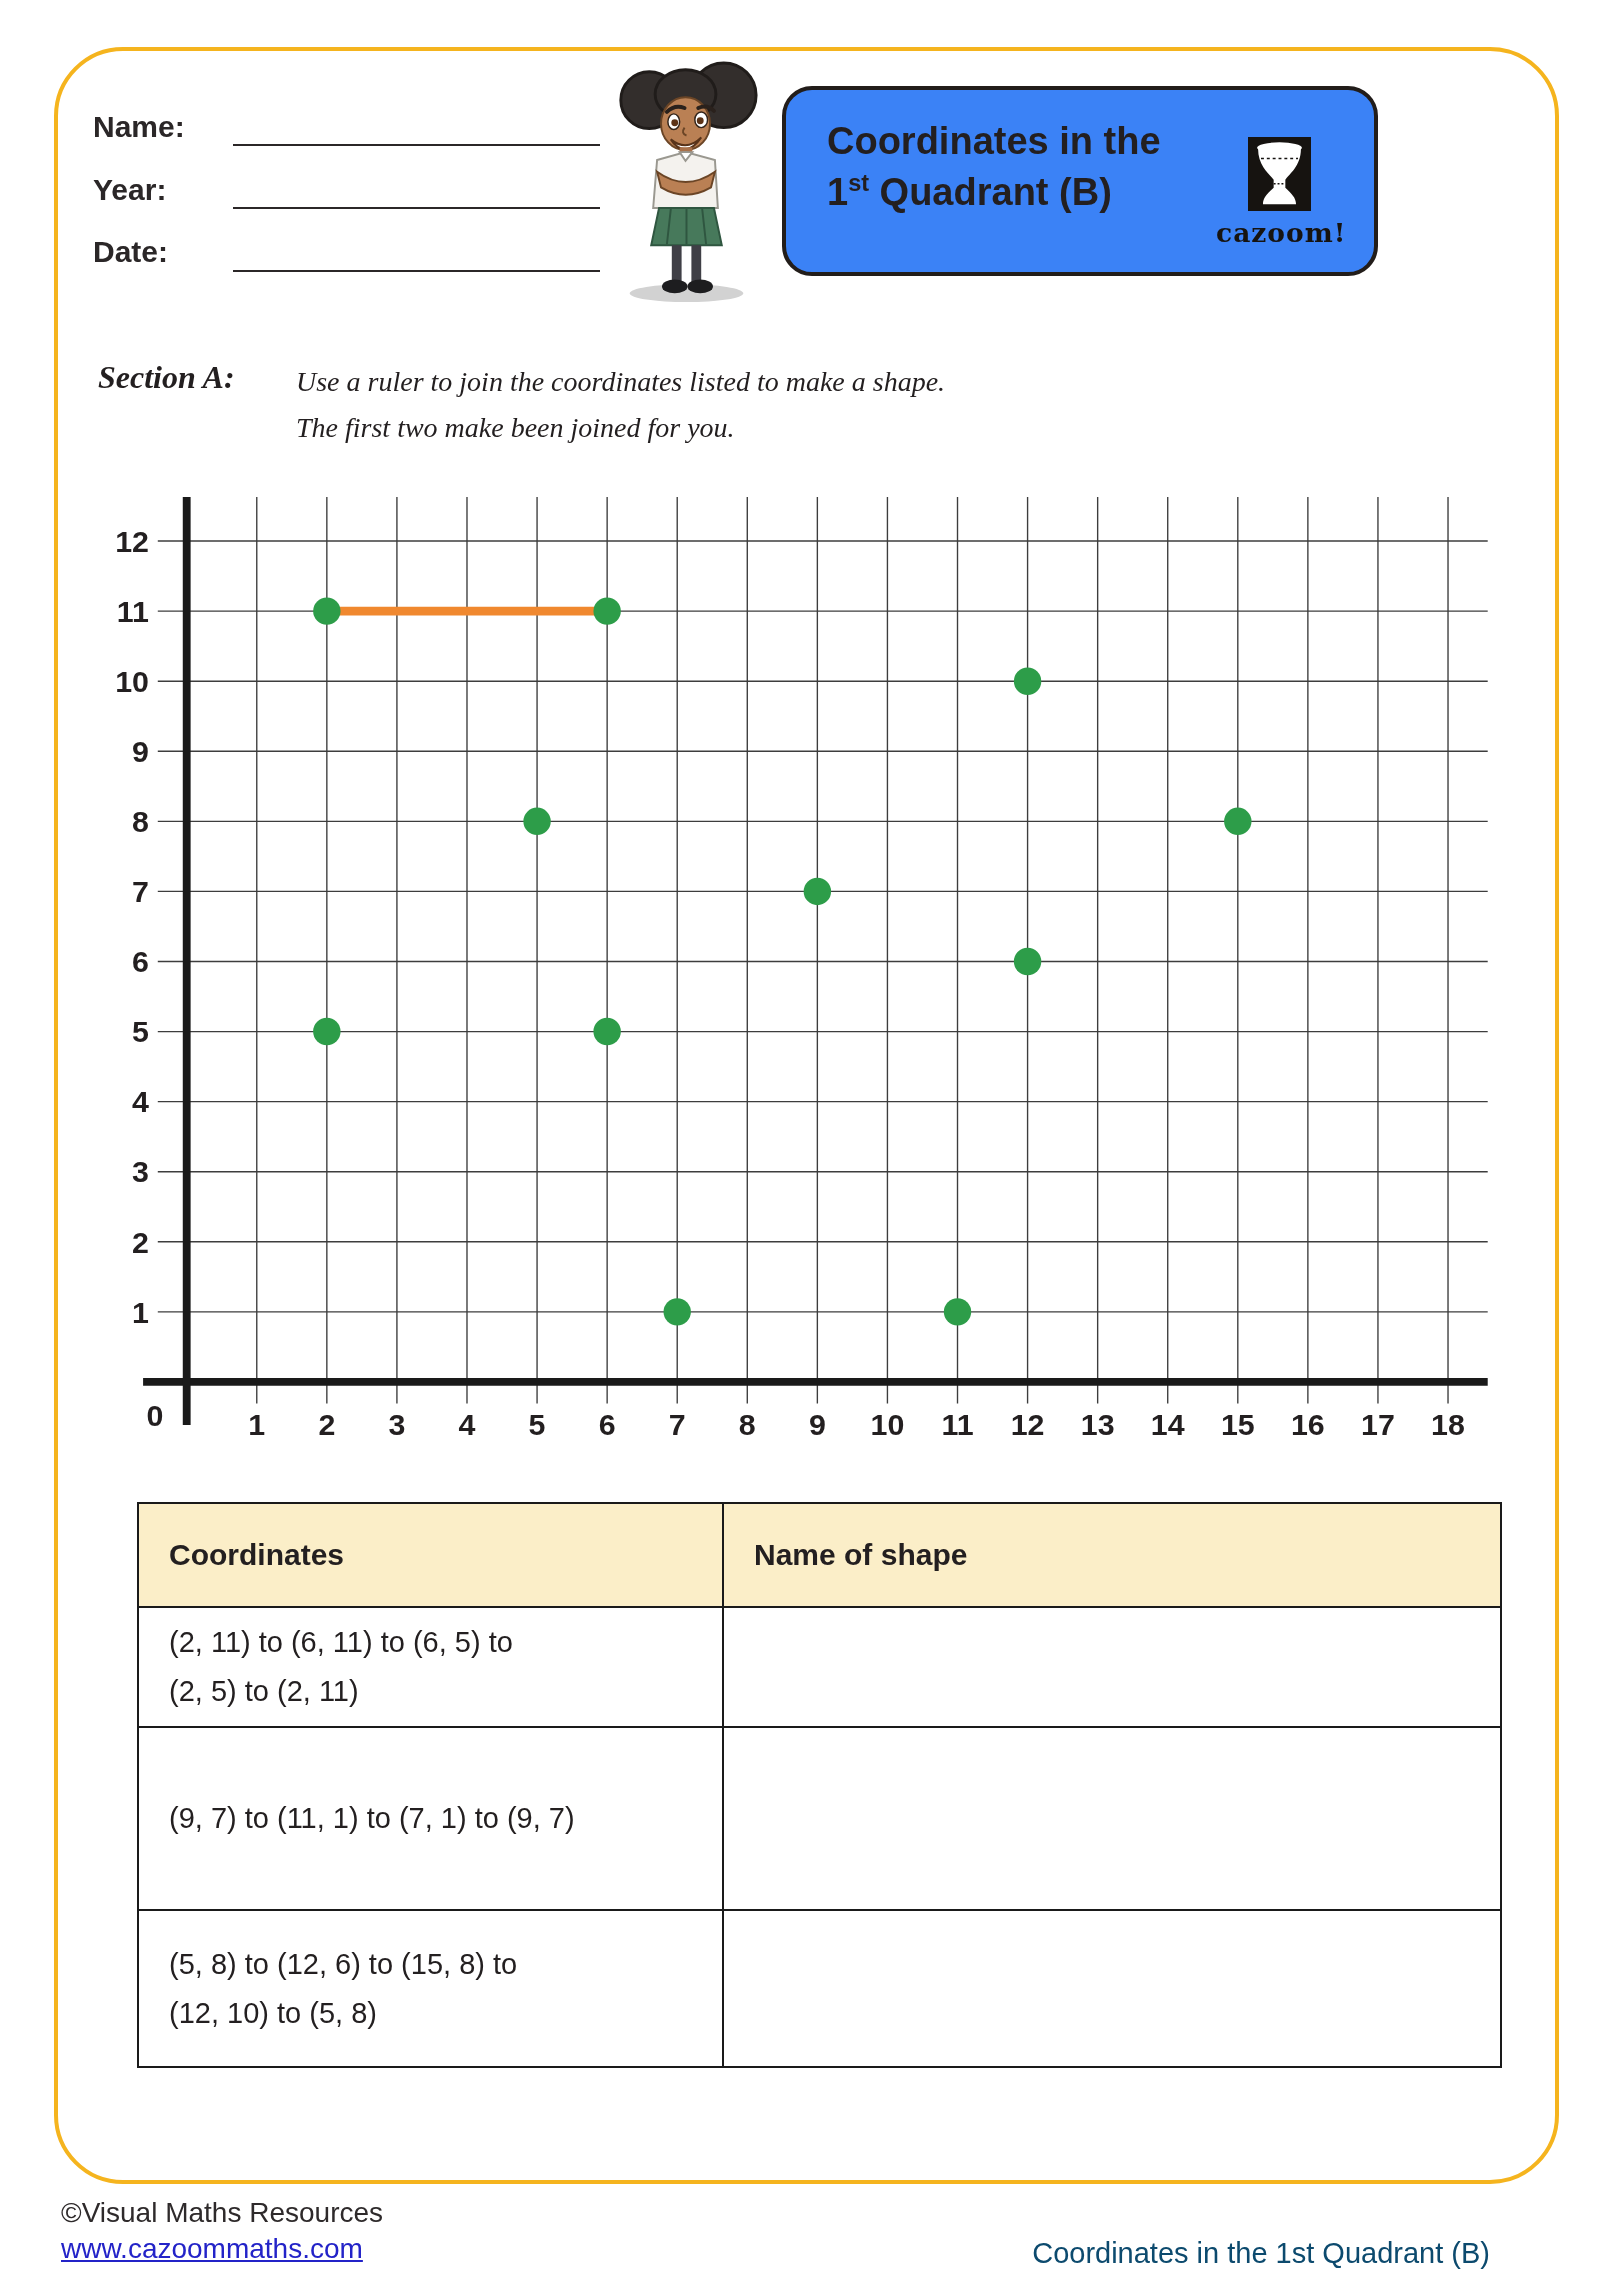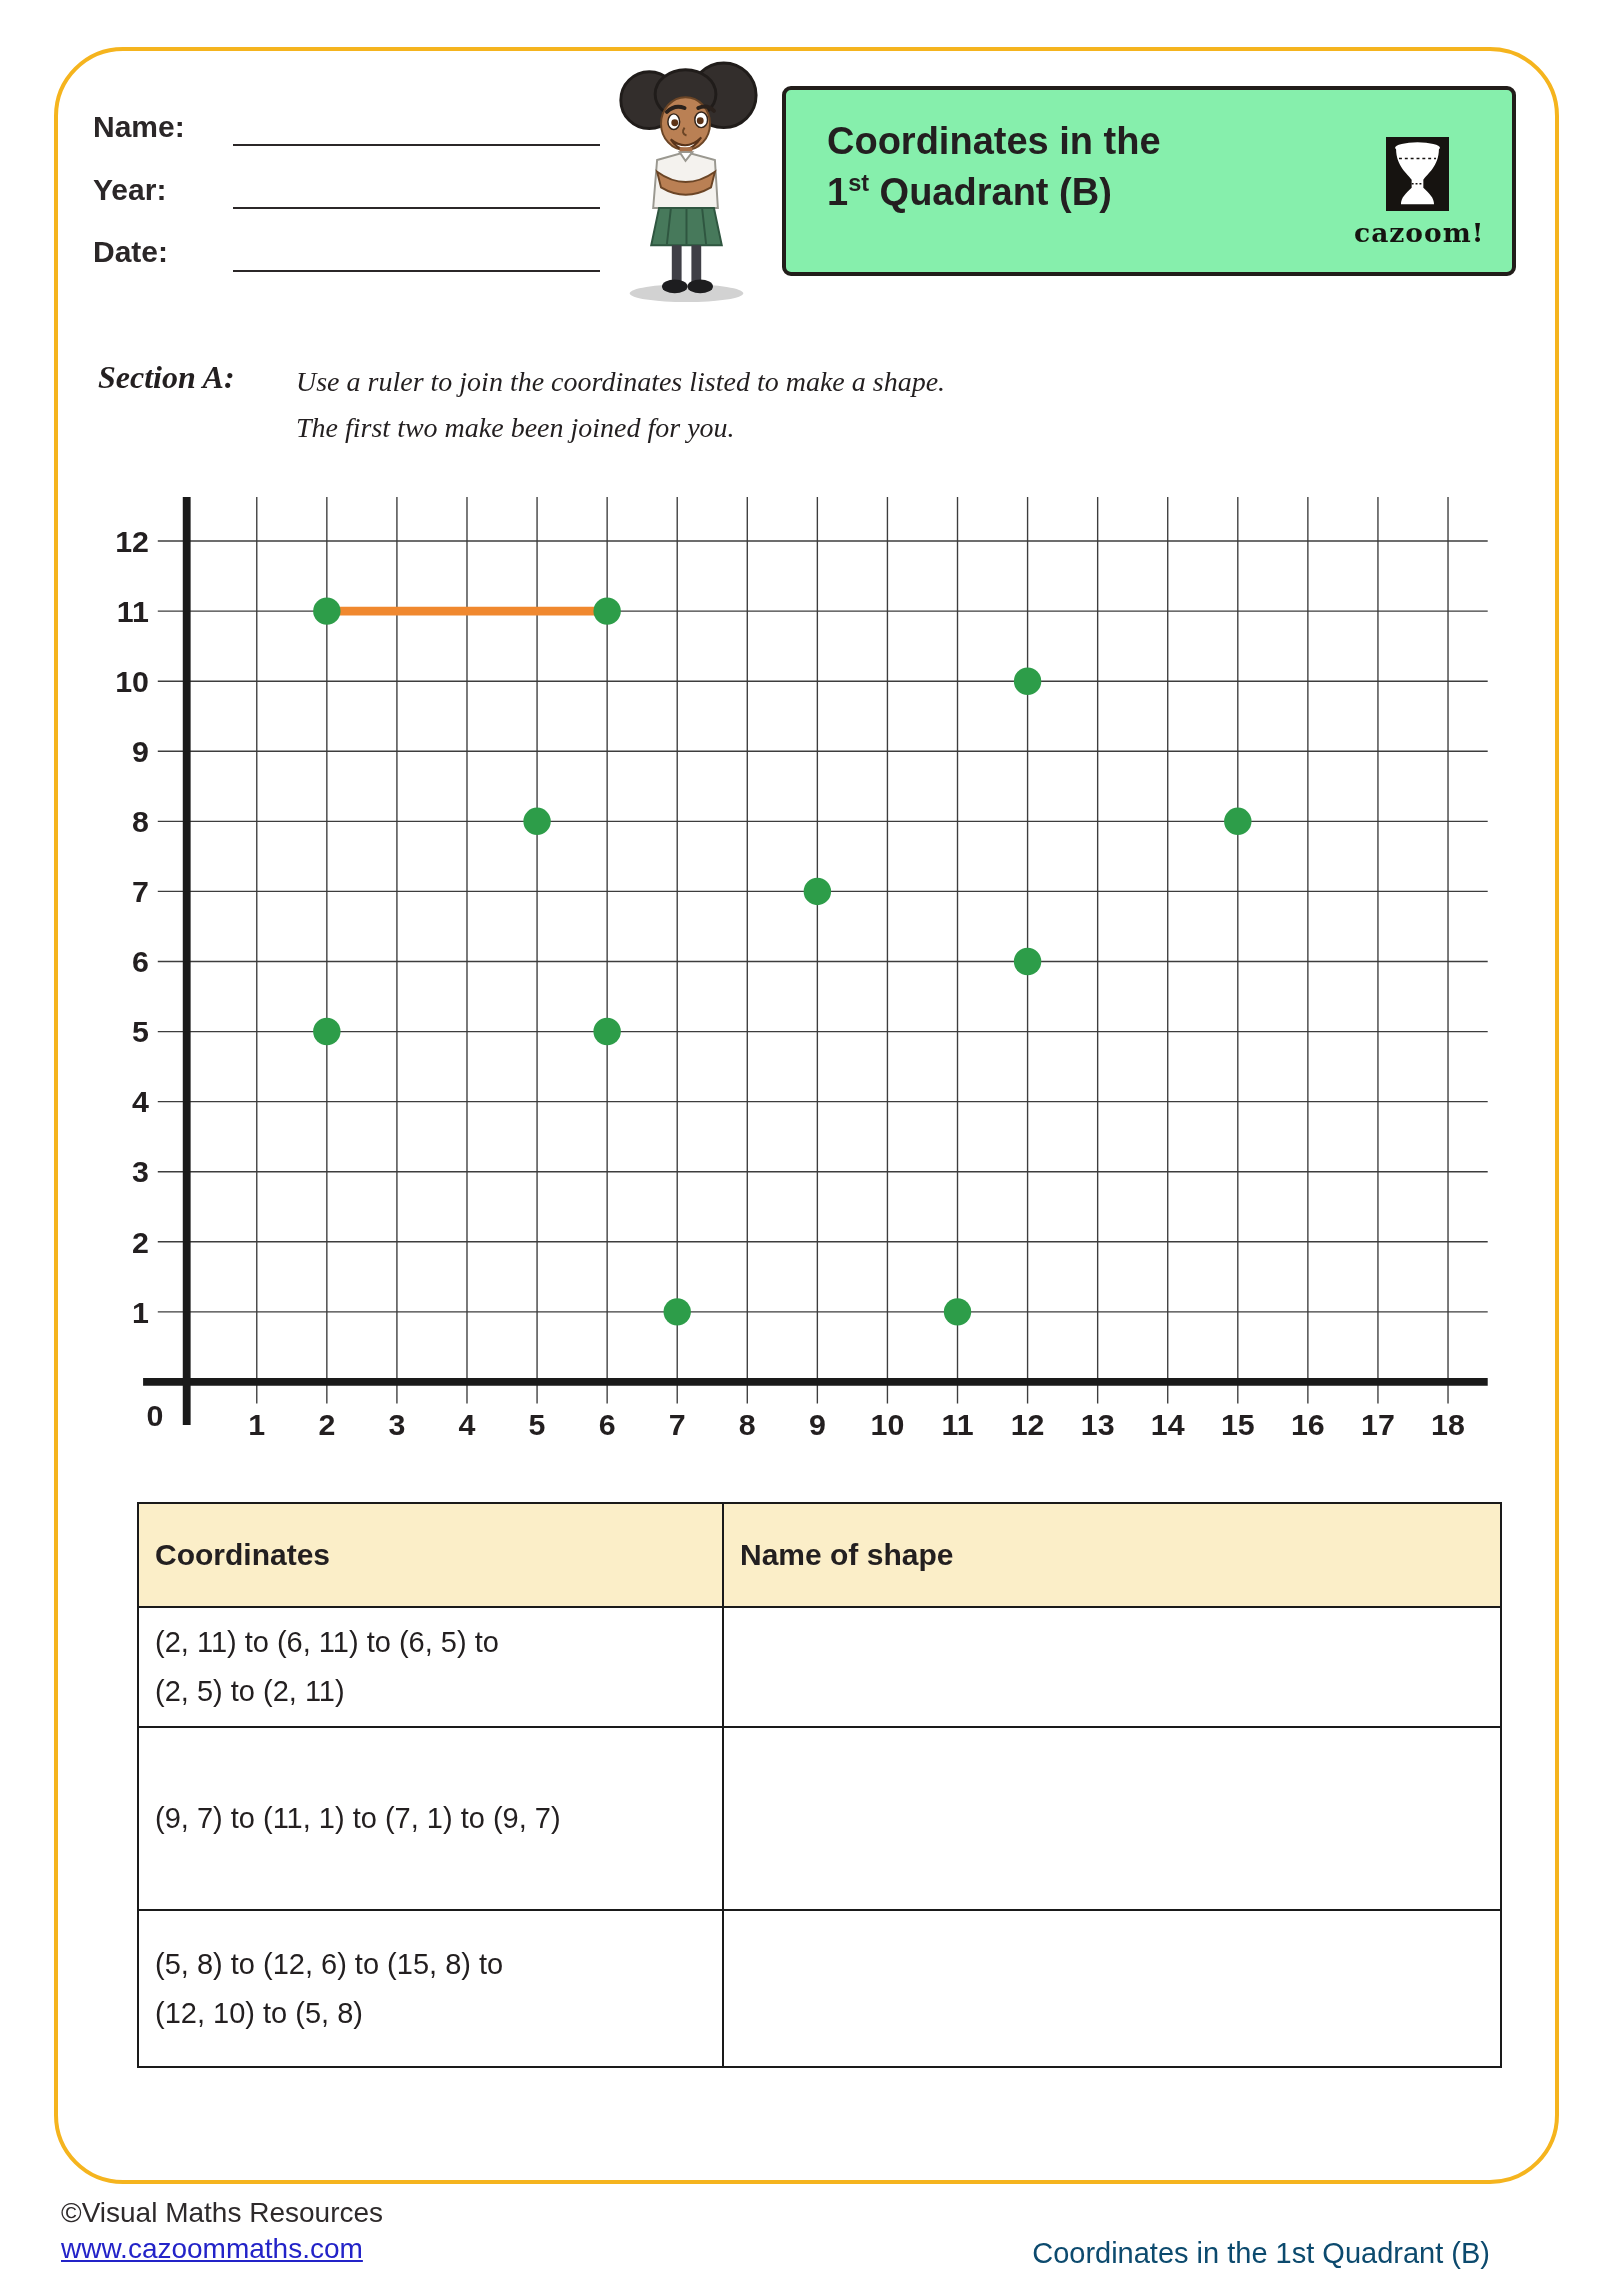--- a/index.html
+++ b/index.html
@@ -4,40 +4,40 @@
 <style>
   html,body{margin:0;padding:0;background:#ffffff;}
   .page{position:relative;width:1621px;height:2293px;background:#ffffff;
         font-family:"Liberation Sans",sans-serif;color:#231F20;overflow:hidden;}
   .border-frame{position:absolute;left:54px;top:47px;width:1497px;height:2129px;
         border:4.9px solid #F5B41E;border-radius:69px;}
   
   .field-label{position:absolute;left:93px;font-size:30px;font-weight:700;color:#2B2728;}
   .field-line{position:absolute;left:233px;width:367px;height:2px;background:#2B2728;}
   
-  .title-box{position:absolute;left:782px;top:86px;width:734px;height:190px;
-        box-sizing:border-box;background:#86efac;border:4.9px solid #221D1A;border-radius:9px;}
+  .title-box{position:absolute;left:782px;top:86px;width:596px;height:190px;
+        box-sizing:border-box;background:#3b82f6;border:4.9px solid #221D1A;border-radius:30px;}
   .title-text{position:absolute;left:41px;top:25.5px;font-size:38px;font-weight:700;
         line-height:51px;color:#231F20;letter-spacing:0px;}
   .title-text sup{font-size:23.5px;vertical-align:super;line-height:0;}
   .logo{position:absolute;right:31px;top:47px;width:127px;text-align:center;}
   .logo-square{display:inline-block;width:63px;height:74px;background:#161310;}
   .logo-word{font-family:"DejaVu Serif","Liberation Serif",serif;font-weight:700;
         font-size:26.5px;color:#161310;margin-top:2px;letter-spacing:1px;}
   
   .section-label{position:absolute;left:98px;top:359px;
         font-family:"Liberation Serif",serif;font-style:italic;font-weight:700;font-size:32px;}
   .instruction{position:absolute;left:296px;top:359px;
         font-family:"Liberation Serif",serif;font-style:italic;font-size:28px;line-height:46px;}
   
   .grid-svg{position:absolute;left:0;top:0;}
   
   .coord-table{position:absolute;left:137px;top:1502px;border-collapse:collapse;table-layout:fixed;}
   .coord-table td,.coord-table th{border:2.9px solid #1A1A1A;vertical-align:middle;
-        padding:0 16px;text-align:left;box-sizing:border-box;}
+        padding:0 30px;text-align:left;box-sizing:border-box;}
   .coord-table th{background:#FBEEC8;font-size:30px;font-weight:700;height:104px;}
   .coord-table td{font-size:29px;line-height:49px;background:#ffffff;}
   .coord-line:empty{display:none;}
   
   .footer-copyright{position:absolute;left:61px;top:2197px;font-size:28px;color:#2E2A2B;}
   .footer-link{position:absolute;left:61px;top:2233px;font-size:28px;color:#2323C8;
         text-decoration:underline;cursor:pointer;}
   .footer-title{position:absolute;right:131px;top:2237px;font-size:29px;color:#0c4a6e;}
 </style>
 </head>

